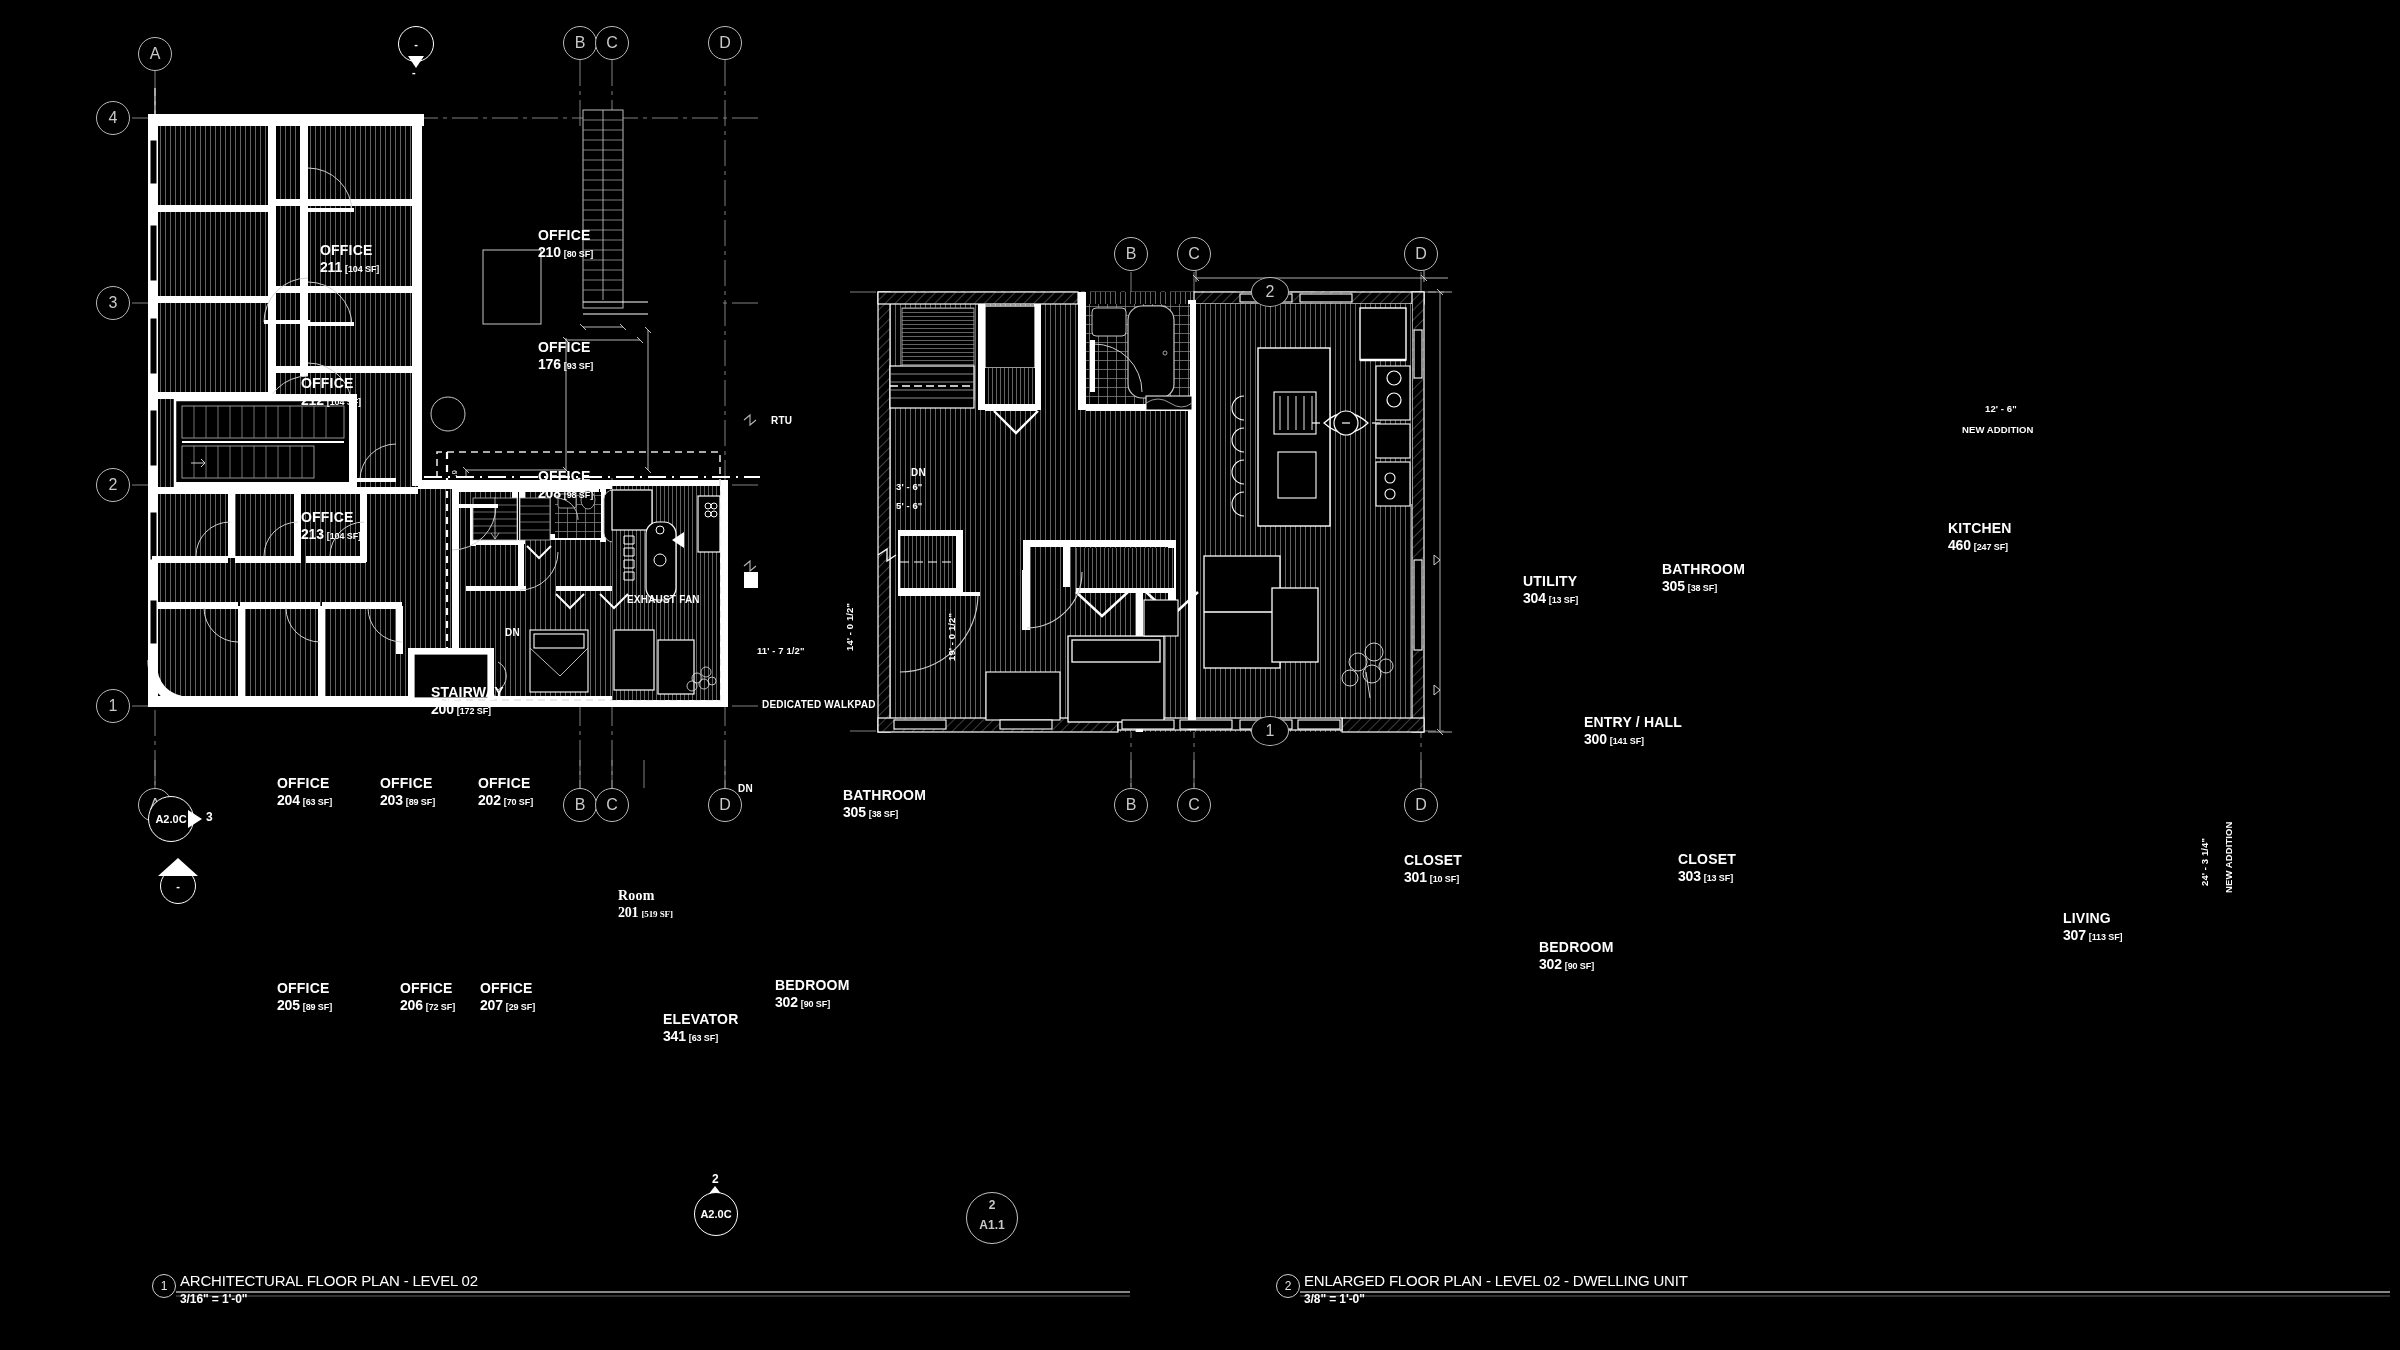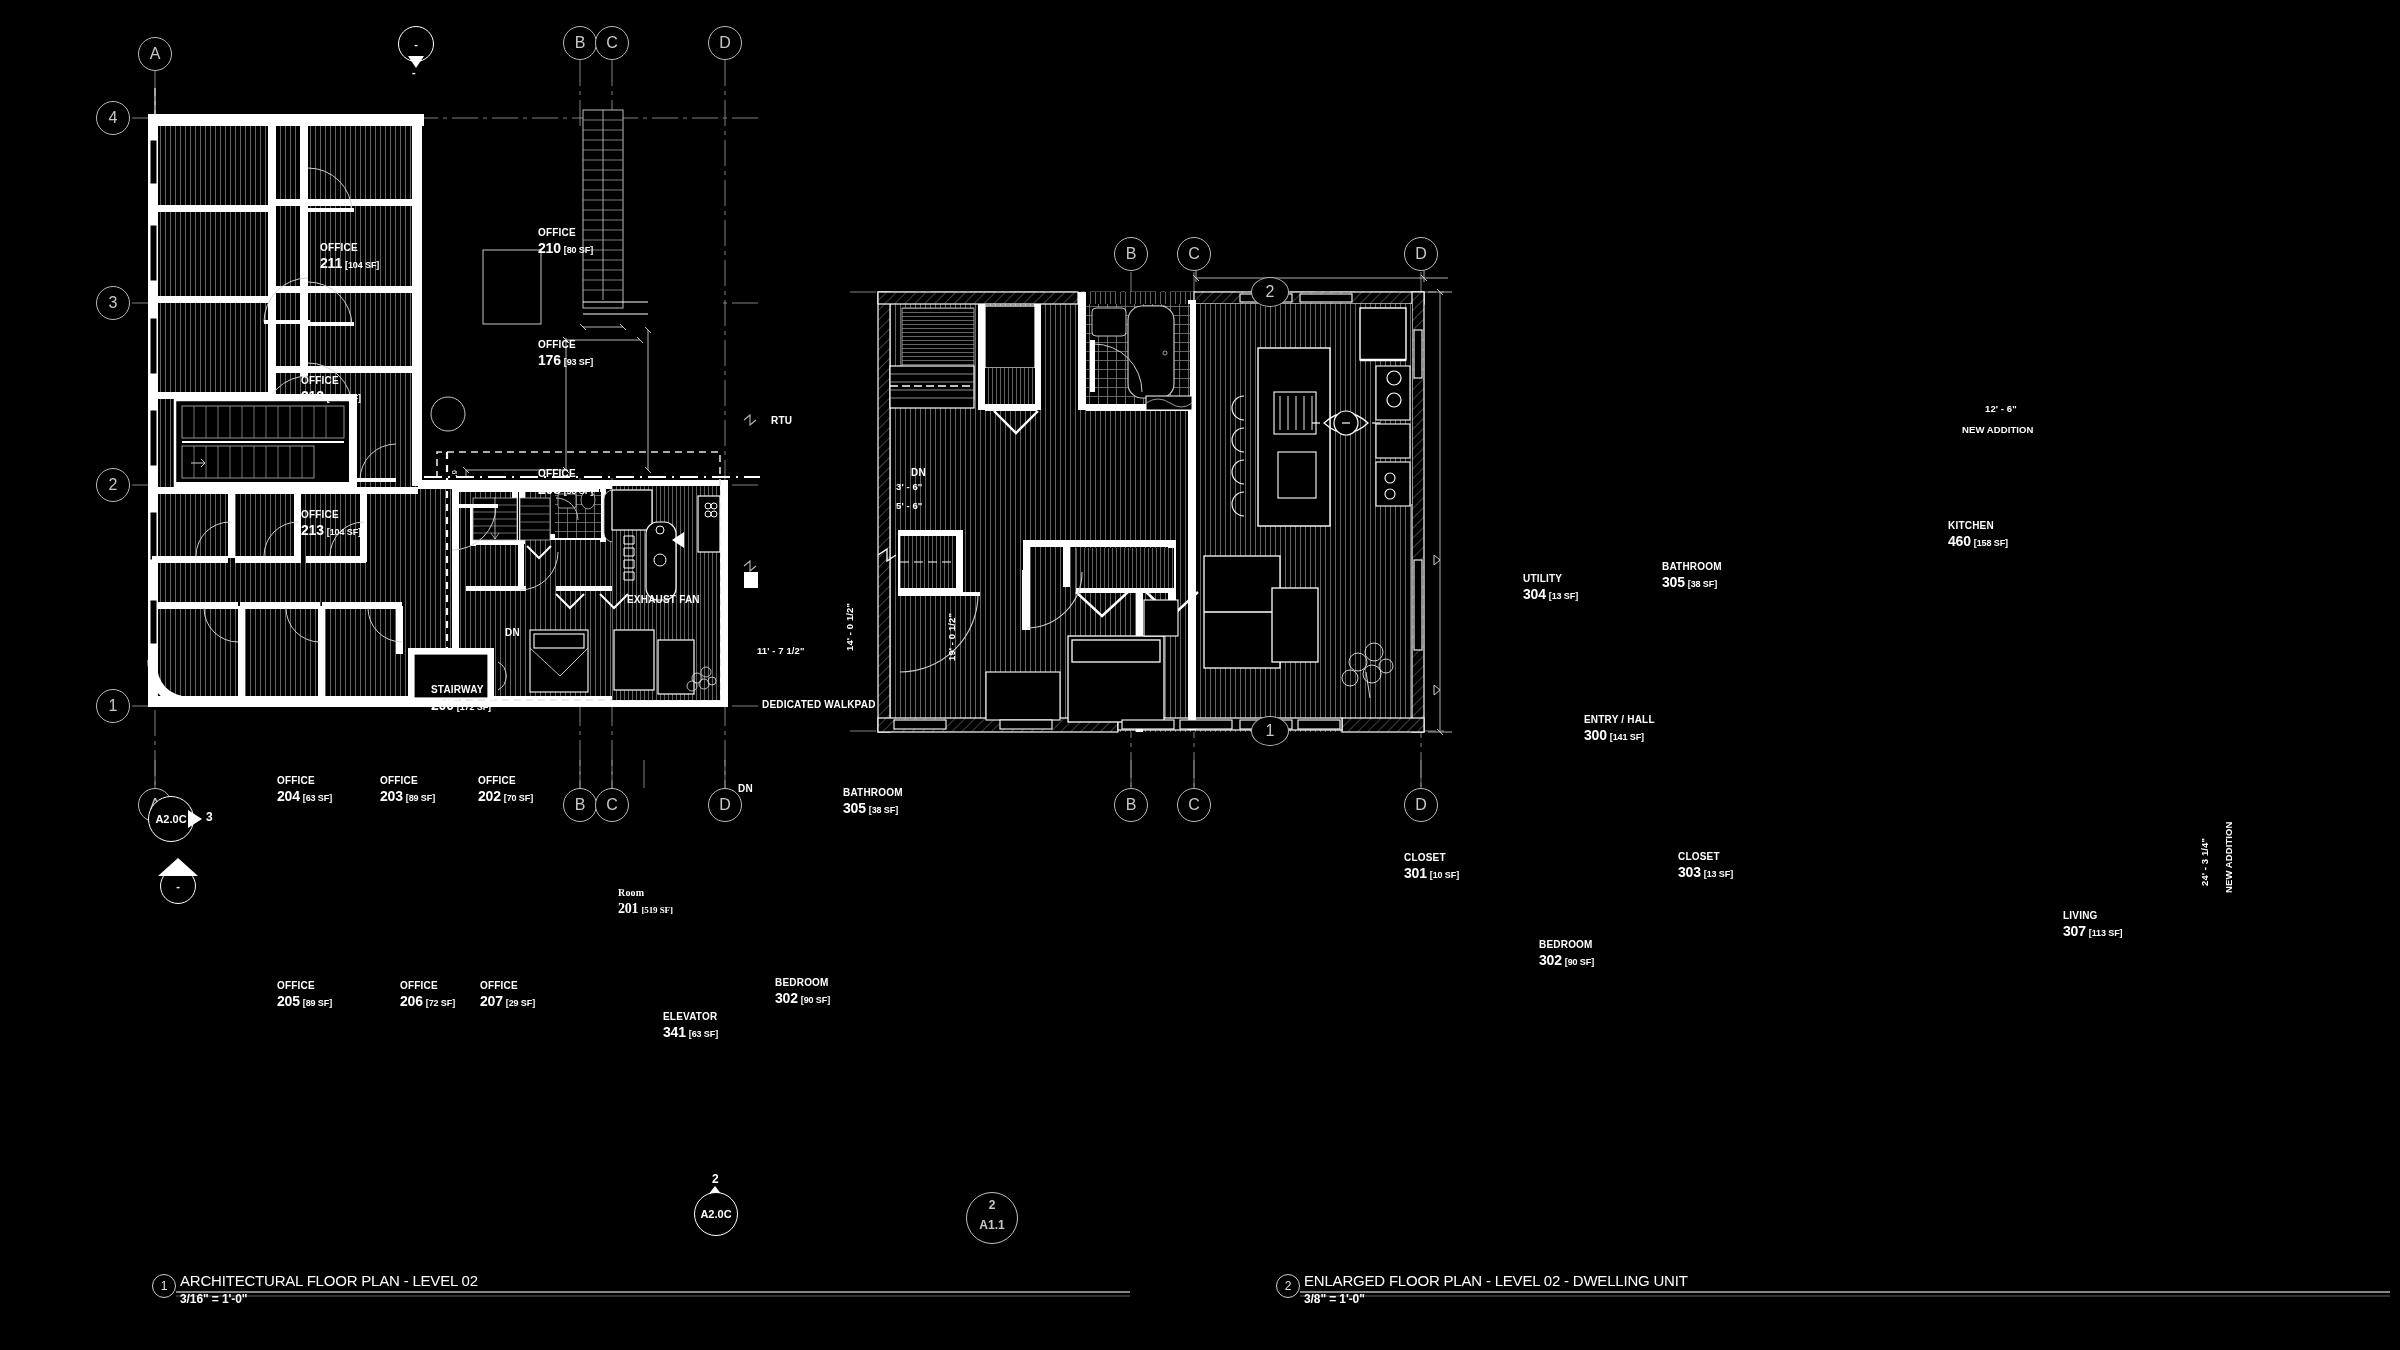--- a/index.html
+++ b/index.html
@@ -23,21 +23,21 @@
   .room-tag {
     position: absolute;
     color: #ffffff;
     line-height: 1.08;
     white-space: nowrap;
     font-family: "Liberation Sans", sans-serif;
     pointer-events: none;
   }
   .room-tag .rname {
     display: block;
-    font-size: 10px;
+    font-size: 14px;
     font-weight: bold;
     letter-spacing: 0.2px;
   }
   .room-tag .rnum {
     font-size: 14px;
     font-weight: bold;
     letter-spacing: -0.2px;
   }
   .room-tag .rarea {
     font-size: 9px;
@@ -853,21 +853,21 @@
   <div class="room-tag" style="left:1523px; top:574px;">
     <span class="rname">UTILITY</span>
     <span class="rnum">304</span><span class="rarea">[13 SF]</span>
   </div>
   <div class="room-tag" style="left:1662px; top:562px;">
     <span class="rname">BATHROOM</span>
     <span class="rnum">305</span><span class="rarea">[38 SF]</span>
   </div>
   <div class="room-tag" style="left:1948px; top:521px;">
     <span class="rname">KITCHEN</span>
-    <span class="rnum">460</span><span class="rarea">[158 SF]</span>
+    <span class="rnum">460</span><span class="rarea">[247 SF]</span>
   </div>
   <div class="room-tag" style="left:1584px; top:715px;">
     <span class="rname">ENTRY / HALL</span>
     <span class="rnum">300</span><span class="rarea">[141 SF]</span>
   </div>
   <div class="room-tag" style="left:1404px; top:853px;">
     <span class="rname">CLOSET</span>
     <span class="rnum">301</span><span class="rarea">[10 SF]</span>
   </div>
   <div class="room-tag" style="left:1678px; top:852px;">

